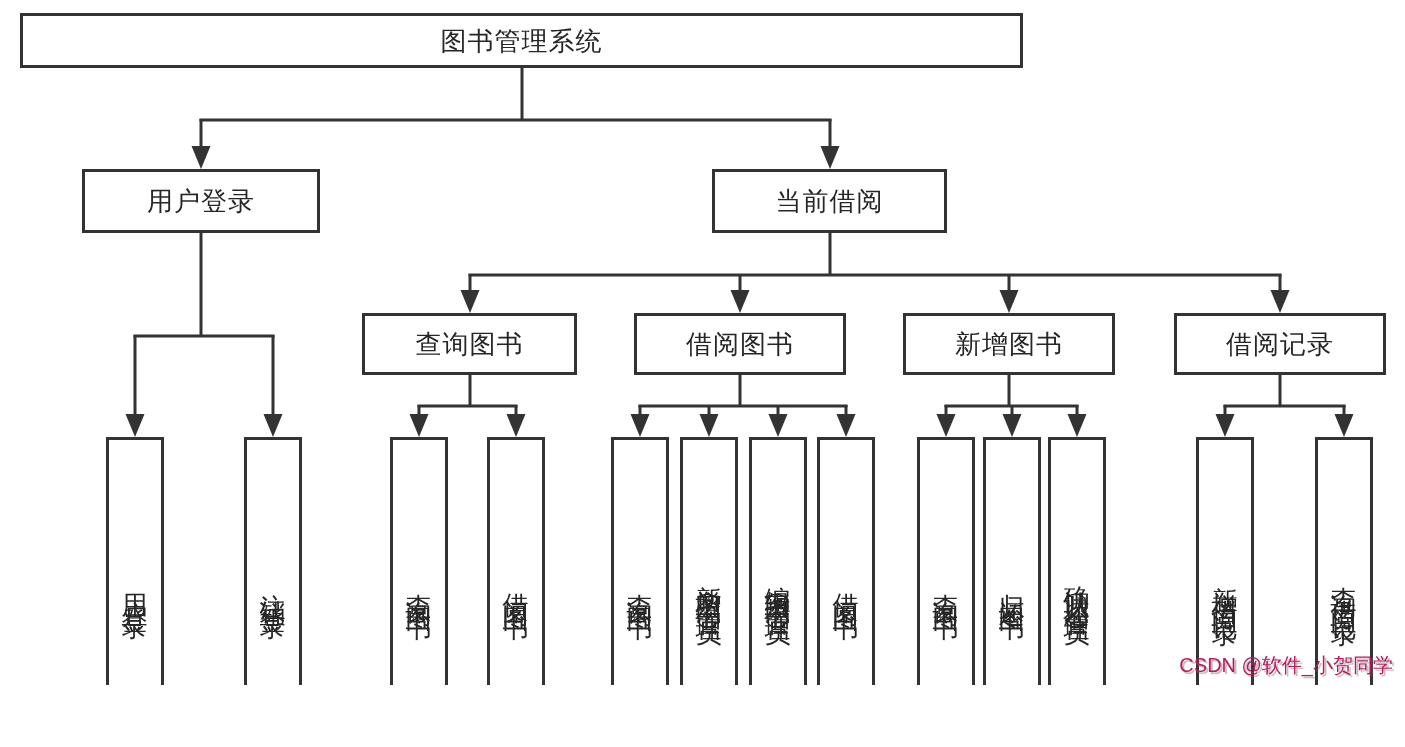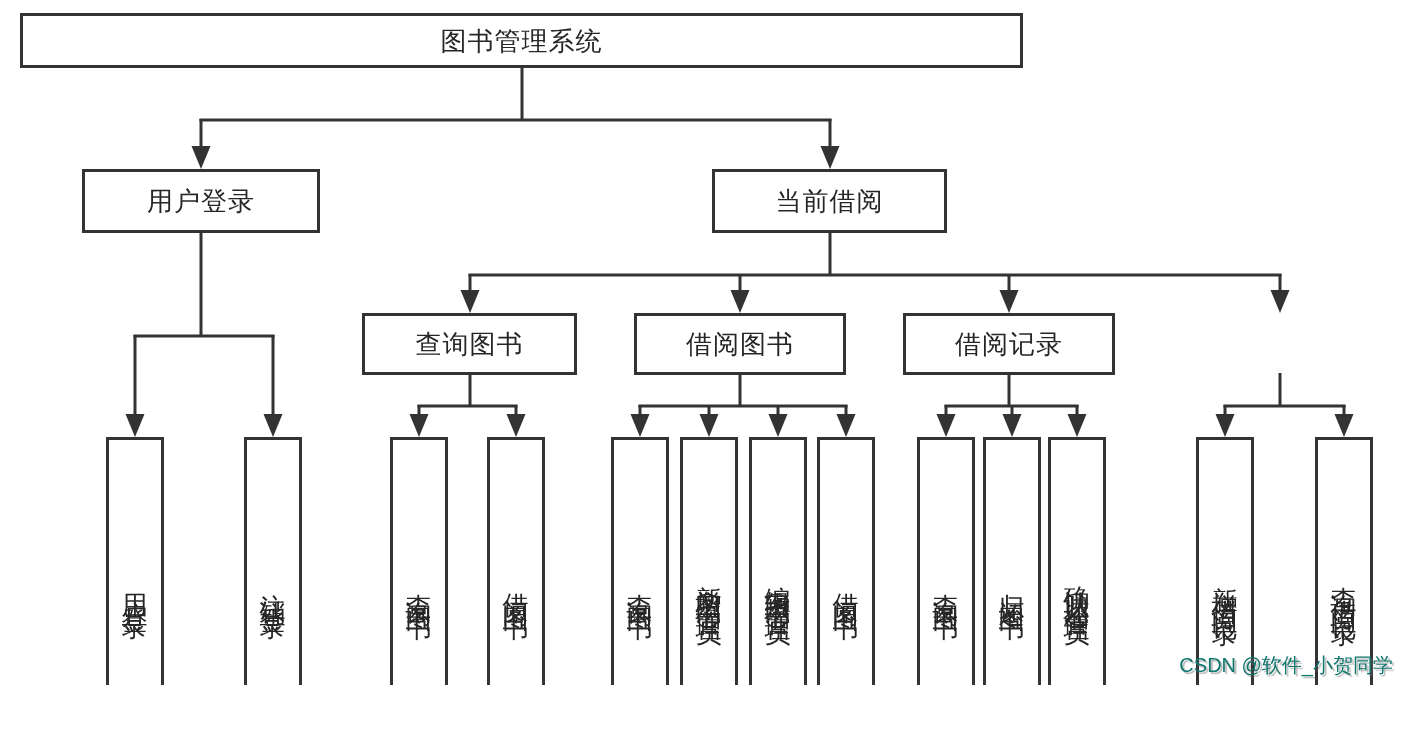--- a/index.html
+++ b/index.html
@@ -29,21 +29,21 @@
     letter-spacing:7px;
     line-height:1;
     white-space:nowrap;
   }
   .vbox.tight span{letter-spacing:5px;}
   .watermark{
     position:absolute;
     right:12px;bottom:6px;
     z-index:2;
     font-size:20px;
-    color:#0f766e;
+    color:#be185d;
     text-shadow:2px 2px 1px rgba(110,110,110,0.5);
     white-space:nowrap;
   }
 </style>
 </head>
 <body>
 
 <div class="stage">
 
   <svg class="wires" width="1405" height="747" viewBox="0 0 1405 747">
@@ -126,20 +126,23 @@
     <span>当前借阅</span>
   </div>
 
   <div class="box hbox" style="left:362px;top:313px;width:215px;height:62px">
     <span>查询图书</span>
   </div>
   <div class="box hbox" style="left:634px;top:313px;width:212px;height:62px">
     <span>借阅图书</span>
   </div>
   <div class="box hbox" style="left:903px;top:313px;width:212px;height:62px">
+    <span>新增图书</span>
+  </div>
+  <div class="box hbox" style="left:1174px;top:313px;width:212px;height:62px">
     <span>借阅记录</span>
   </div>
 
   <div class="box vbox" style="left:106px;top:437px;width:58px;height:300px">
     <span>用户登录</span>
   </div>
   <div class="box vbox" style="left:244px;top:437px;width:58px;height:300px">
     <span>注销登录</span>
   </div>
 

